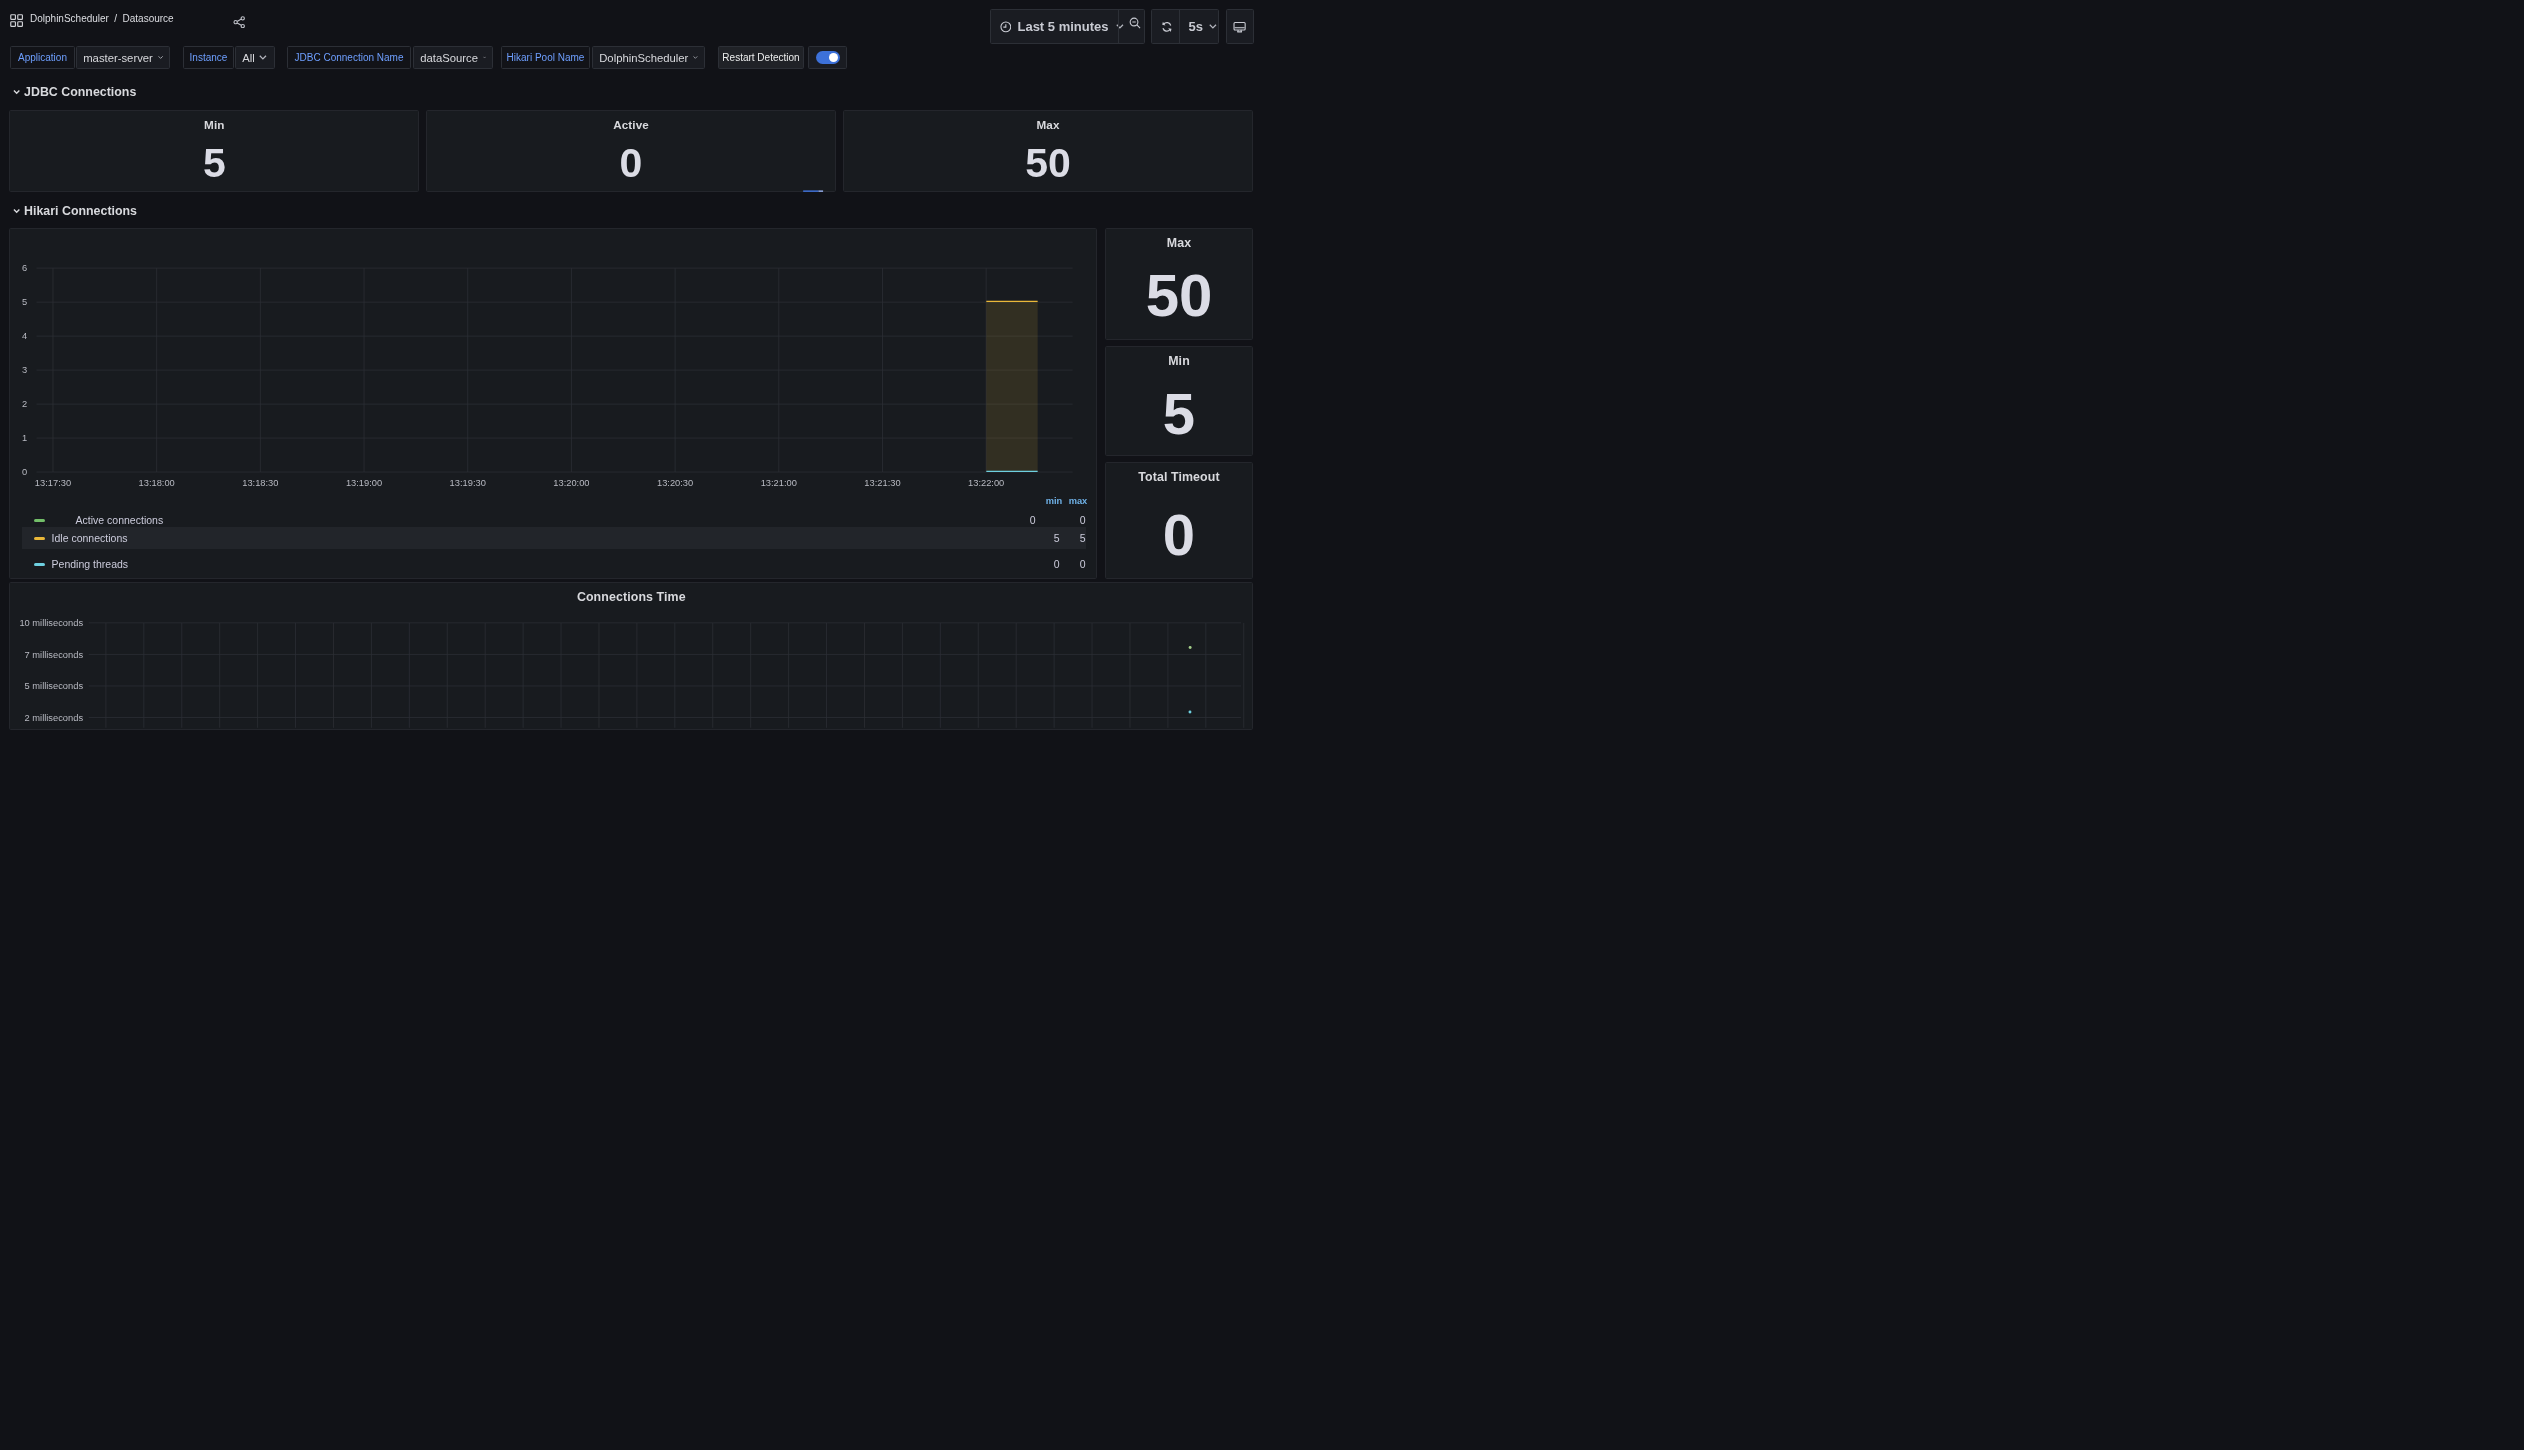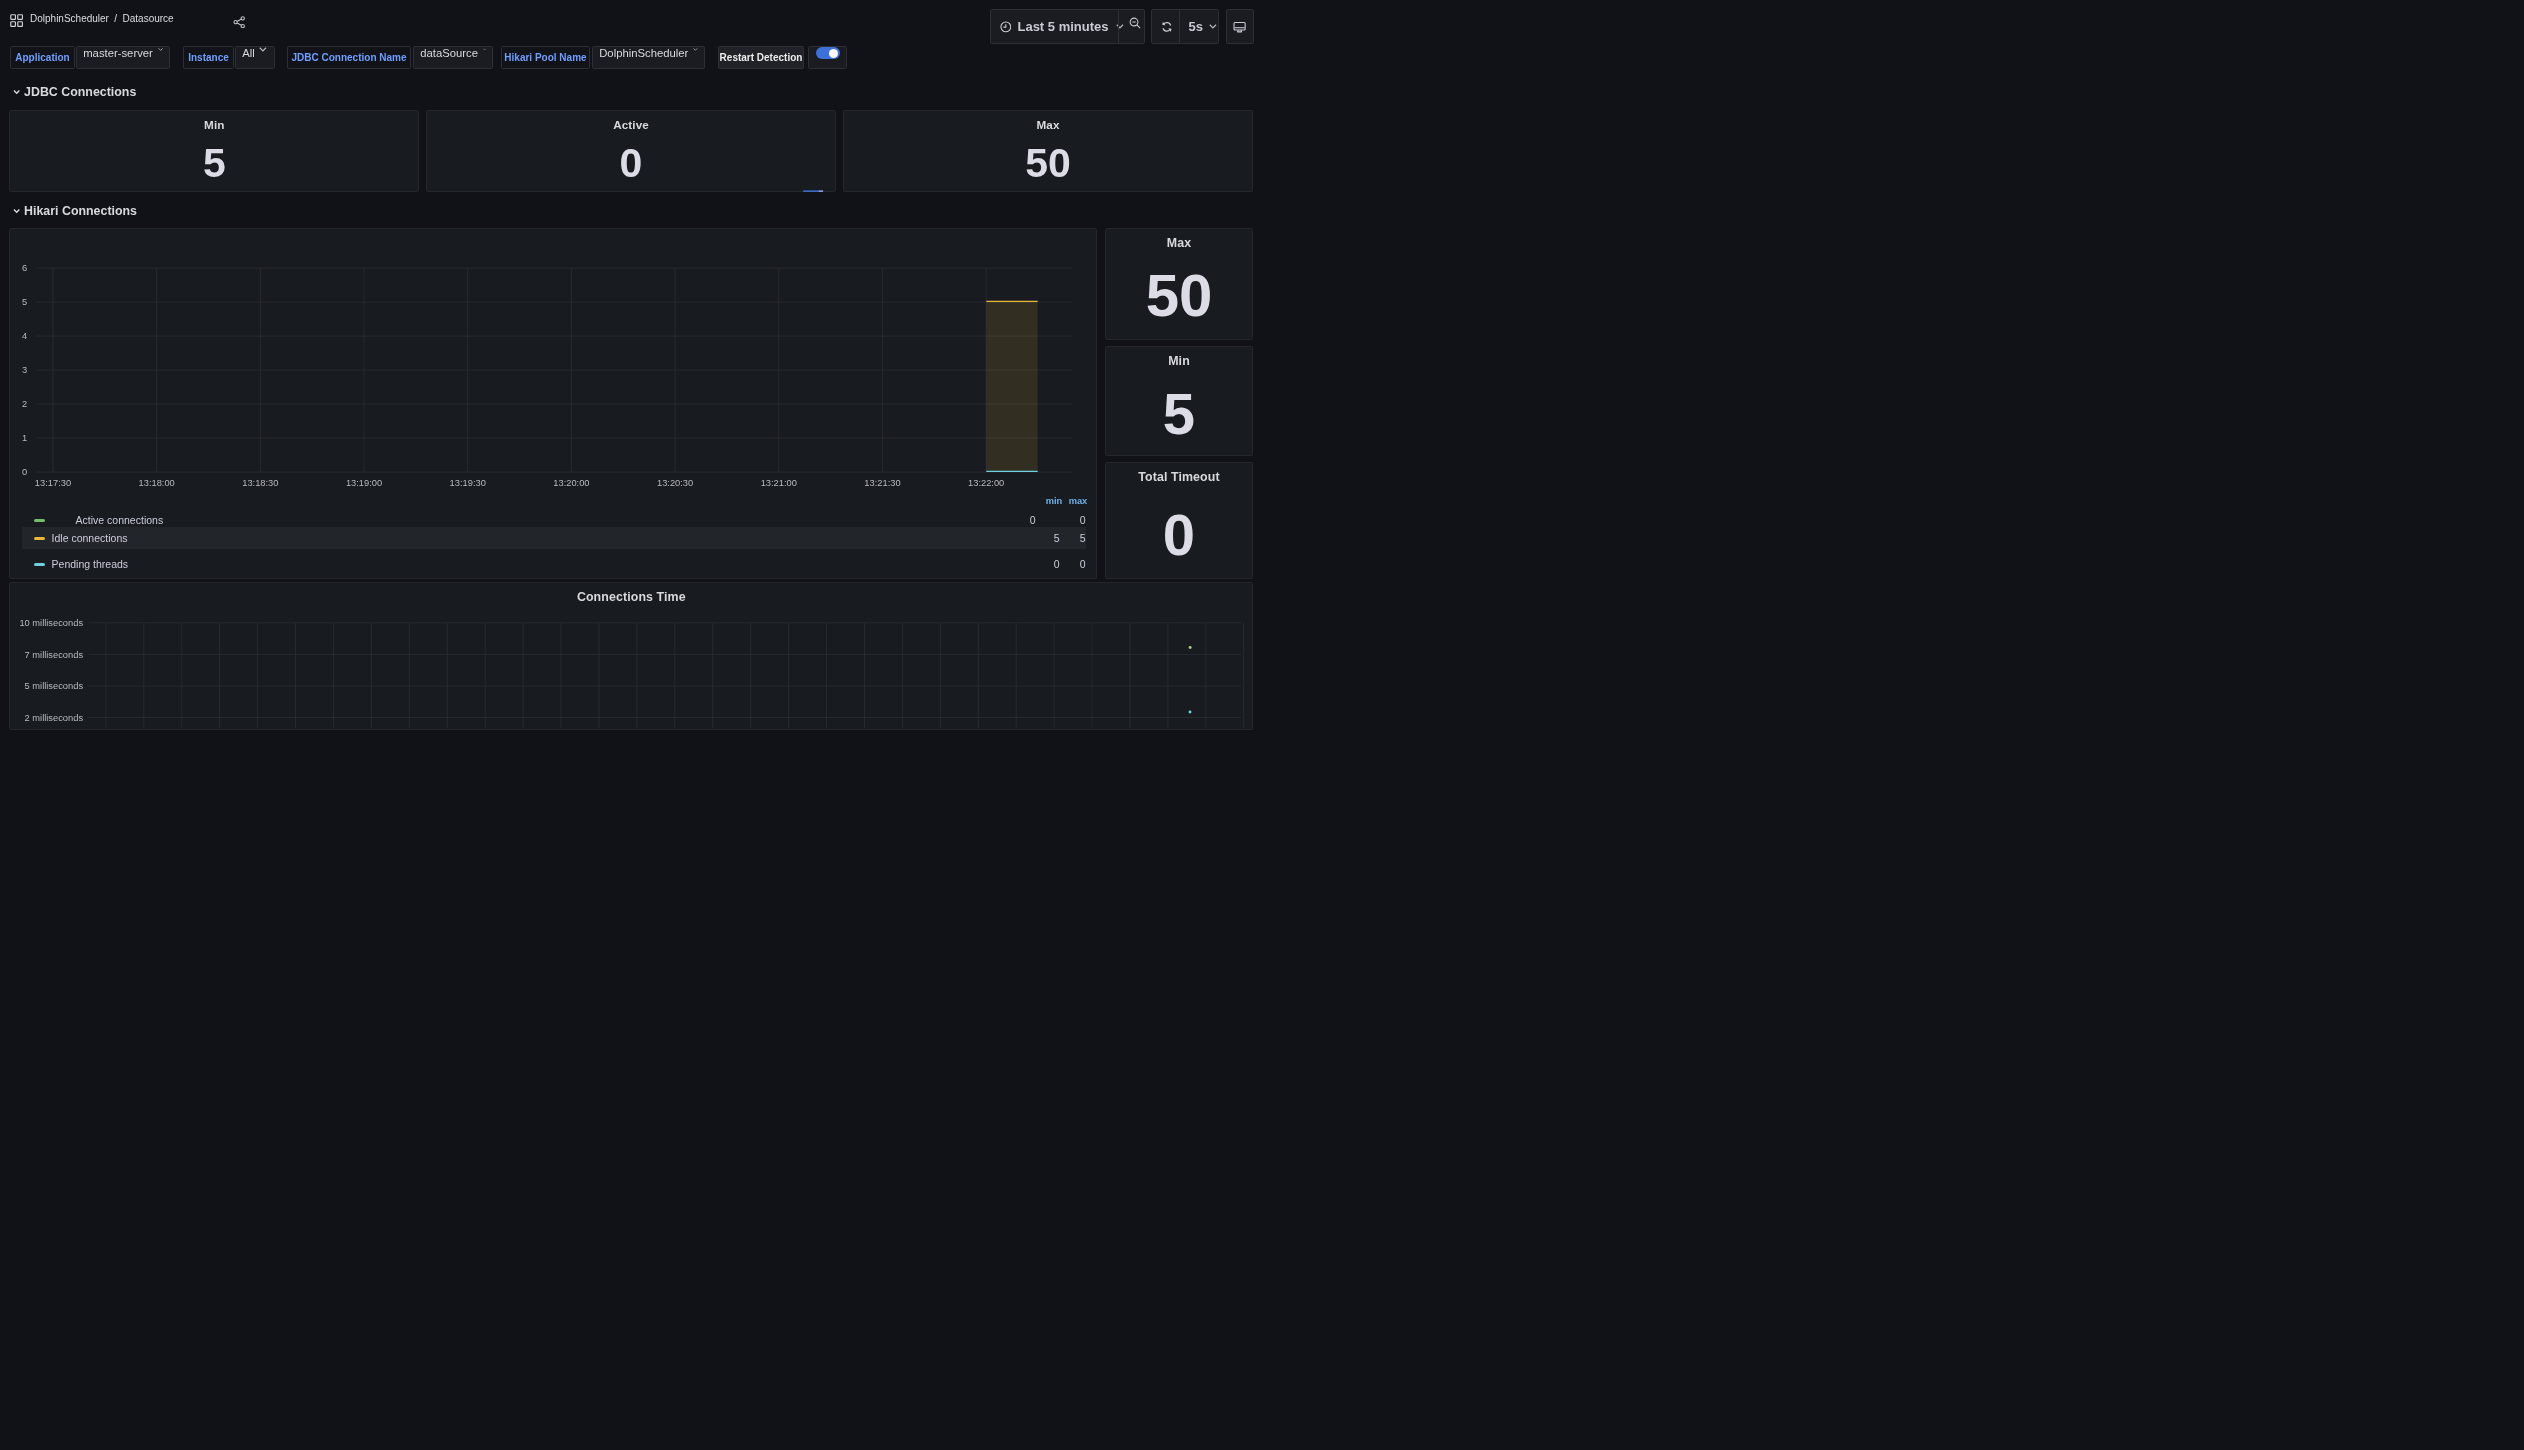--- a/index.html
+++ b/index.html
@@ -8,22 +8,22 @@
   .abs { position:absolute; }
   .panel { position:absolute; background:#181b1f; border:0.8px solid #24262c; border-radius:1.6px; }
   .ptitle { position:absolute; left:0; right:0; top:7px; text-align:center;
     font-size:11.7px; font-weight:700; color:#d8d9dd; letter-spacing:0.1px; }
   .bigval { position:absolute; left:0; right:0; text-align:center;
     font-weight:700; color:#dbdce5; }
   .sechdr { position:absolute; font-size:12.4px; font-weight:700; color:#d8d9dd; display:flex; align-items:center; gap:3.1px; }
   .sechdr svg { flex:0 0 auto; }
   .vlabel { position:absolute; height:23px; display:flex; align-items:center; justify-content:center;
     background:#121318; border:0.8px solid #2c2f36; border-radius:1.6px;
-    color:#6e9fff; font-size:10px; font-weight:700; white-space:nowrap; }
-  .vvalue { position:absolute; height:23px; display:flex; 
+    color:#6e9fff; font-size:10px; font-weight:400; white-space:nowrap; }
+  .vvalue { position:absolute; height:23px; display:flex; align-items:center;
     background:#1a1c22; border:0.8px solid #2c2f36; border-radius:1.6px;
     color:#d8d9dd; font-size:11.3px; padding:0 6.2px; white-space:nowrap; }
   .vvalue .car { margin-left:4.7px; }
   .tbtn { position:absolute; top:9.3px; height:35px; display:flex; align-items:center;
     background:#1a1c22; border:0.8px solid #2c2f36; border-radius:1.6px;
     color:#c9cbd3; font-size:13px; font-weight:700; }
   .axis { fill:#b8bac2; font-size:12px; font-family:"Liberation Sans",sans-serif; }
   .leg { position:absolute; font-size:10.5px; color:#ccccdc; }
 </style>
 </head>

